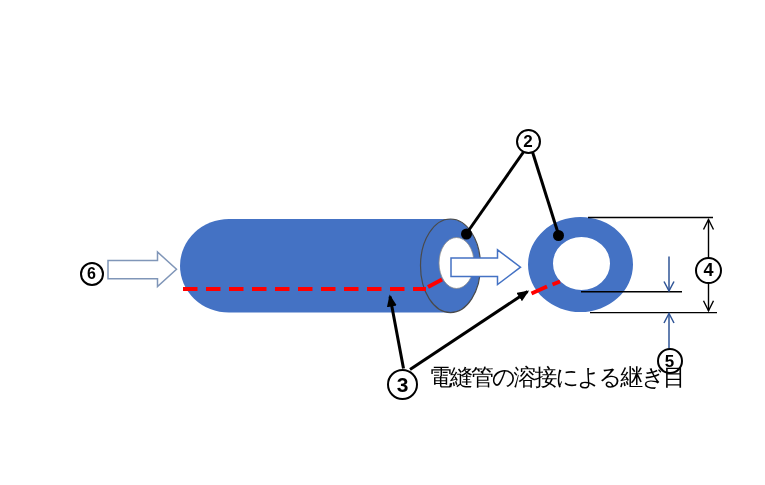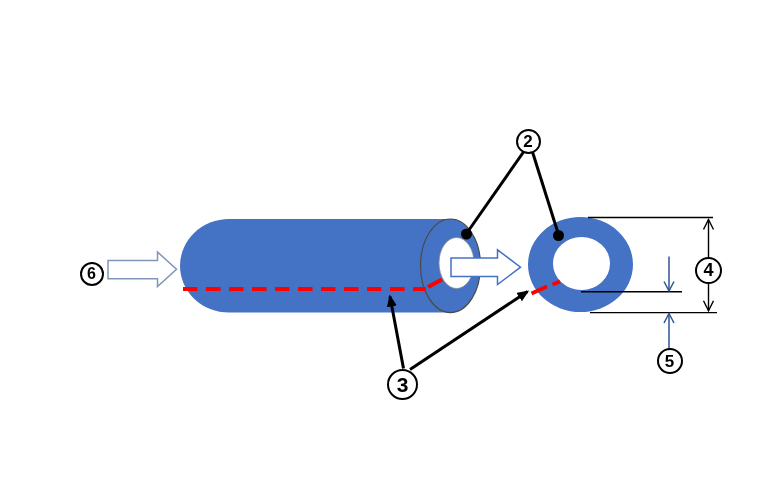--- a/index.html
+++ b/index.html
@@ -104,14 +104,15 @@
     <line class="leader" x1="403.5" y1="368.5" x2="390" y2="296.5" marker-end="url(#arrowhead)"></line>
     <line class="leader" x1="410" y1="369.5" x2="527.5" y2="291.5" marker-end="url(#arrowhead)"></line>
   </svg>
 
   <div class="callout c2">2</div>
   <div class="callout c3">3</div>
   <div class="callout c4">4</div>
   <div class="callout c5">5</div>
   <div class="callout c6">6</div>
 
+  <div class="caption">電縫管の溶接による継ぎ目</div>
 
 </div>
 
 </body></html>

